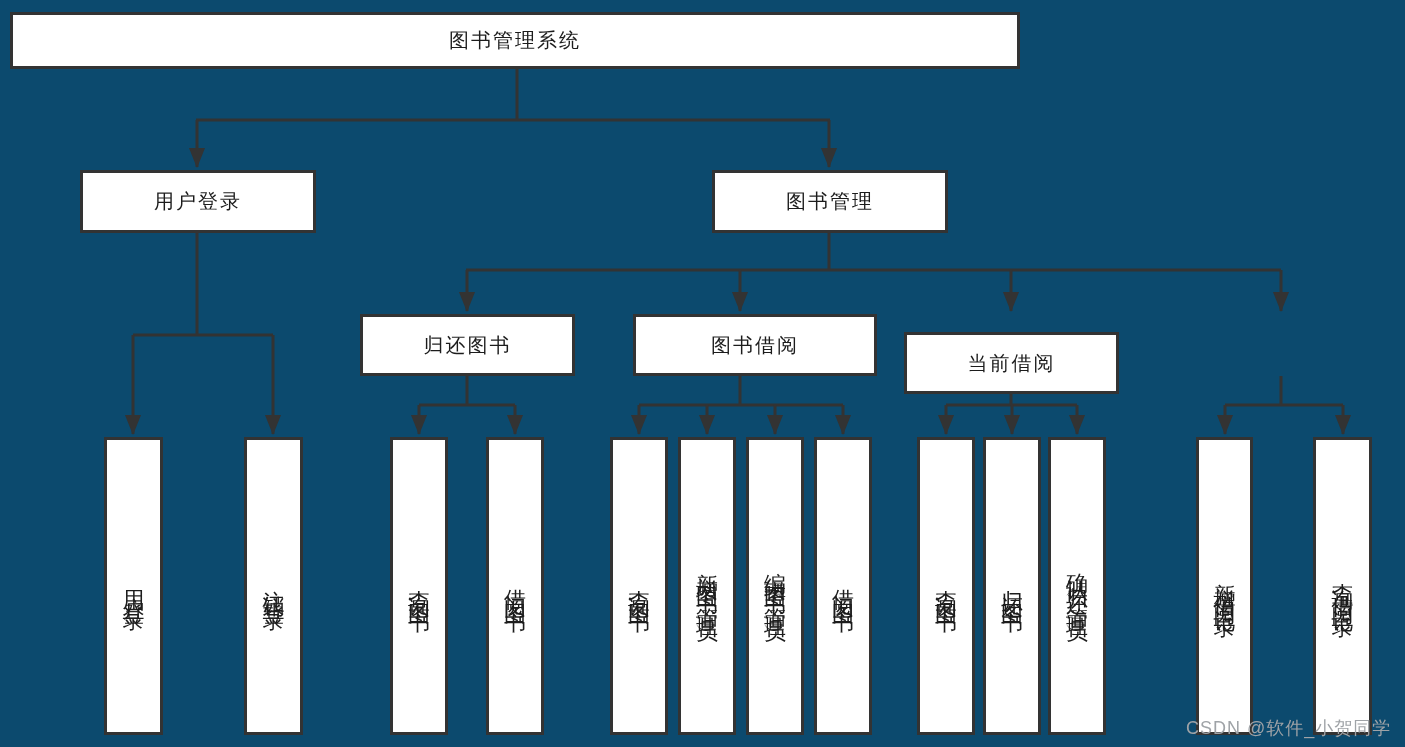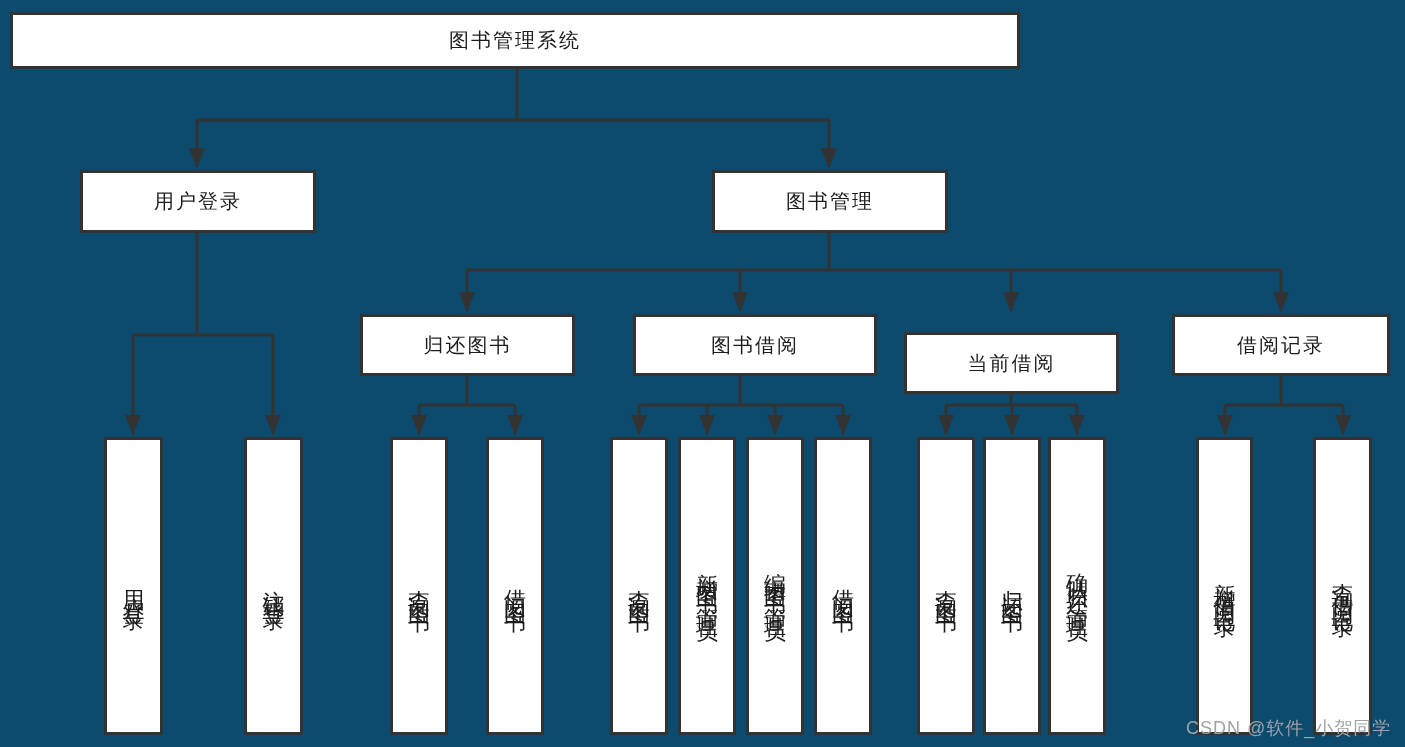--- a/index.html
+++ b/index.html
@@ -104,23 +104,20 @@
 
   <div class="box h" style="left:360px;top:314px;width:215px;height:62px">
     <span class="lbl">归还图书</span>
   </div>
   <div class="box h" style="left:633px;top:314px;width:244px;height:62px">
     <span class="lbl">图书借阅</span>
   </div>
   <div class="box h" style="left:904px;top:332px;width:215px;height:62px">
     <span class="lbl">当前借阅</span>
   </div>
-  <div class="box h" style="left:1172px;top:314px;width:218px;height:62px">
-    <span class="lbl">借阅记录</span>
-  </div>
 
   <div class="box v" style="left:104px;top:437px;width:59px;height:298px">
     <span class="lbl">用户登录</span>
   </div>
   <div class="box v" style="left:244px;top:437px;width:59px;height:298px">
     <span class="lbl">注销登录</span>
   </div>
 
   <div class="box v" style="left:390px;top:437px;width:58px;height:298px">
     <span class="lbl">查询图书</span>

